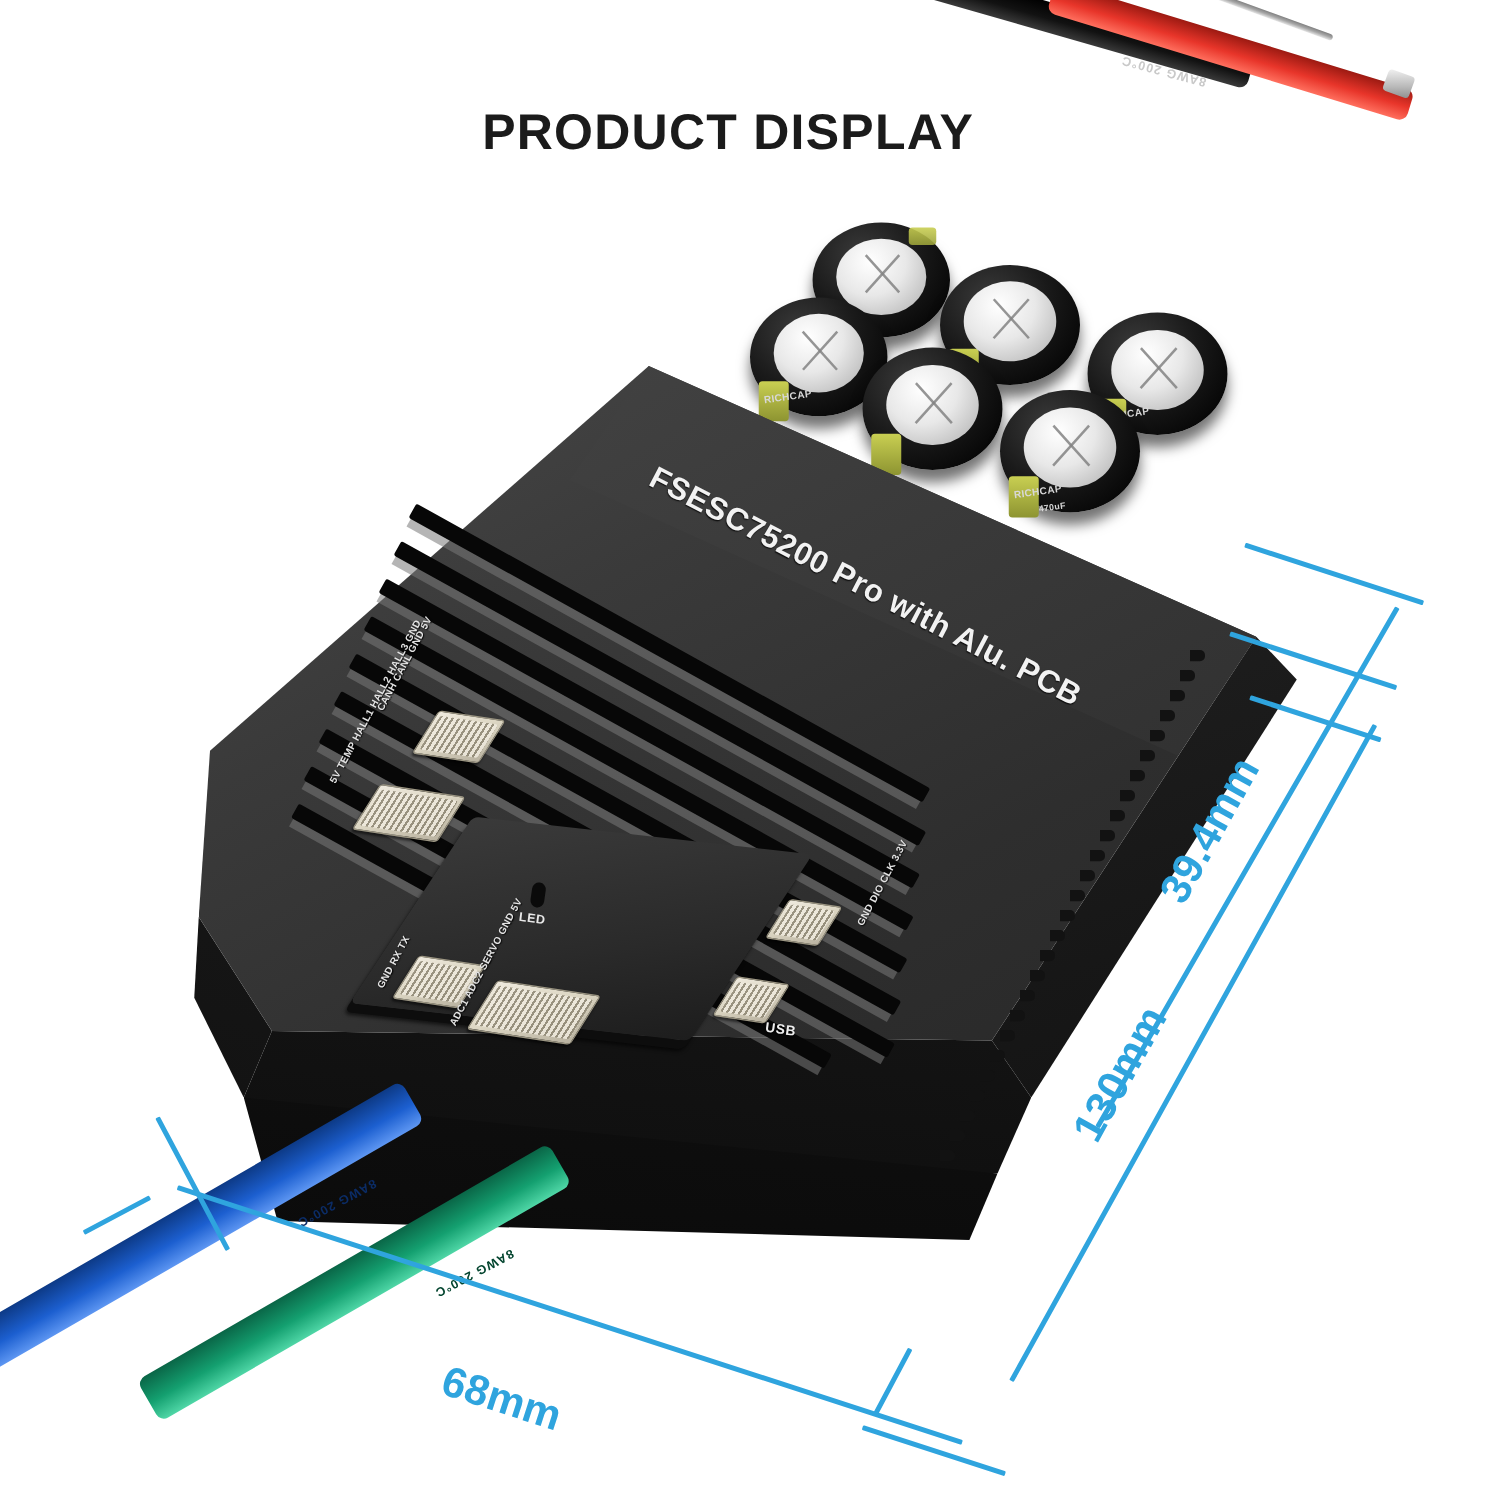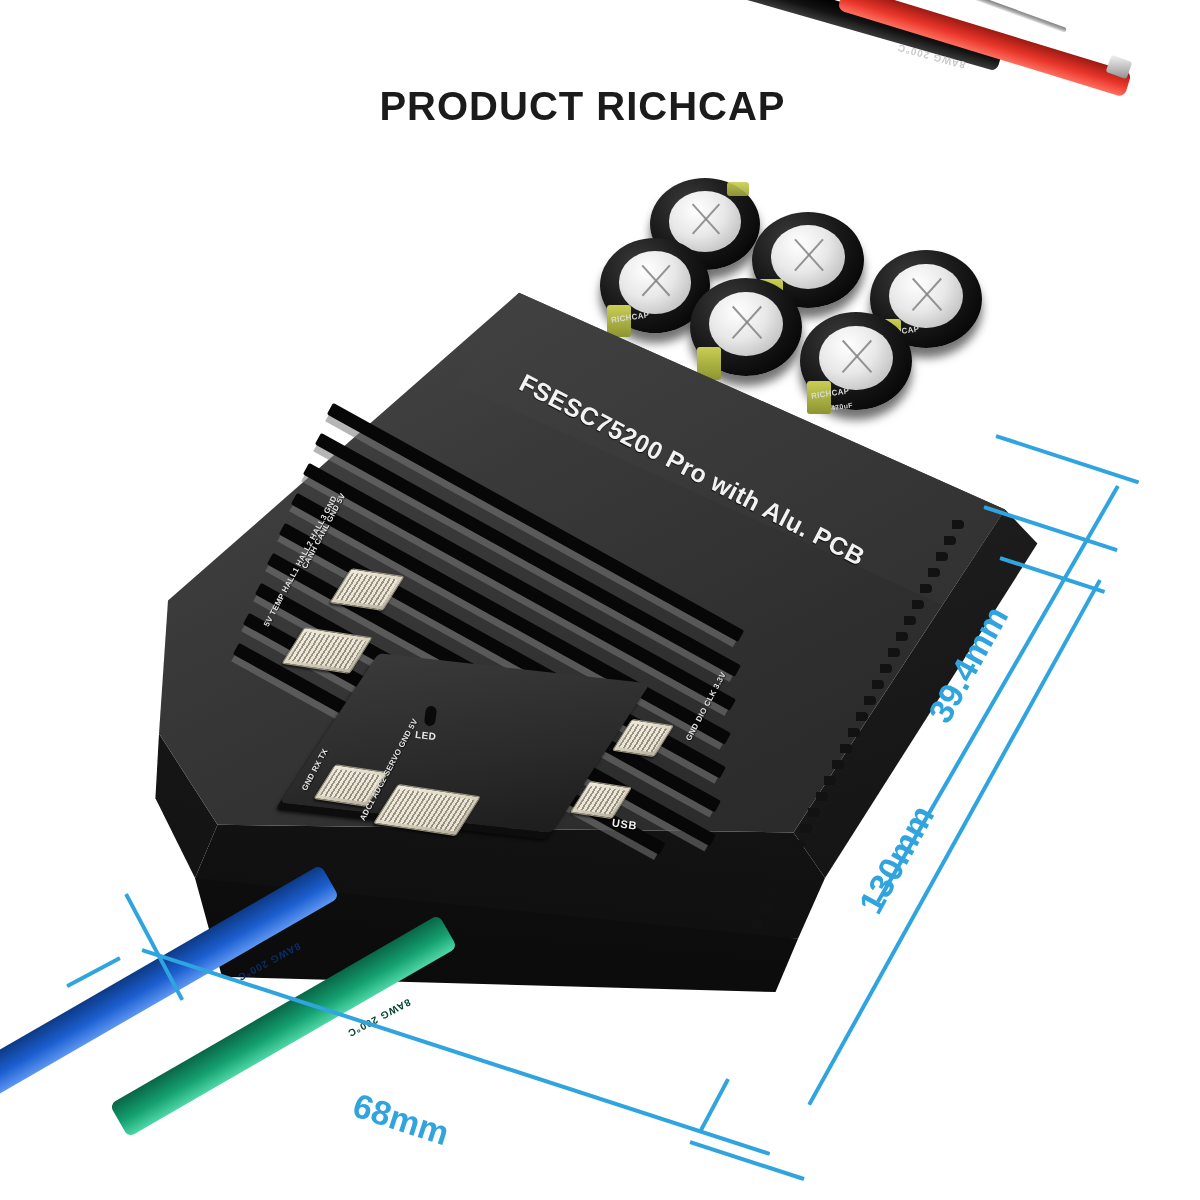--- a/index.html
+++ b/index.html
@@ -161,21 +161,21 @@
   }
   .tip{position:absolute;border-radius:3px;
        background:linear-gradient(160deg,#f2f2f2,#b9b9b9 60%,#8d8d8d);}
 
 </style>
 </head>
 <body>
 
 <div id="stage">
 
-  <div id="title">PRODUCT RICHCAP</div>
+  <div id="title">PRODUCT DISPLAY</div>
 
   <div class="wire" style="left:1000px;top:48px;width:320px;height:24px;
               transform:rotate(196deg);
               background:linear-gradient(180deg,#3a3a3a,#121212 45%,#000);"></div>
   <div class="tip" style="left:984px;top:36px;width:20px;height:17px;transform:rotate(20deg);"></div>
   <div class="wiretext" style="left:965px;top:60px;color:#c9c9c9;transform:rotate(195deg);">8AWG 200°C</div>
 
   <div class="wire" style="left:1066px;top:28px;width:330px;height:5px;
               transform:rotate(200deg);
               background:linear-gradient(180deg,#e6e6e6,#a8a8a8 50%,#818181);"></div>

